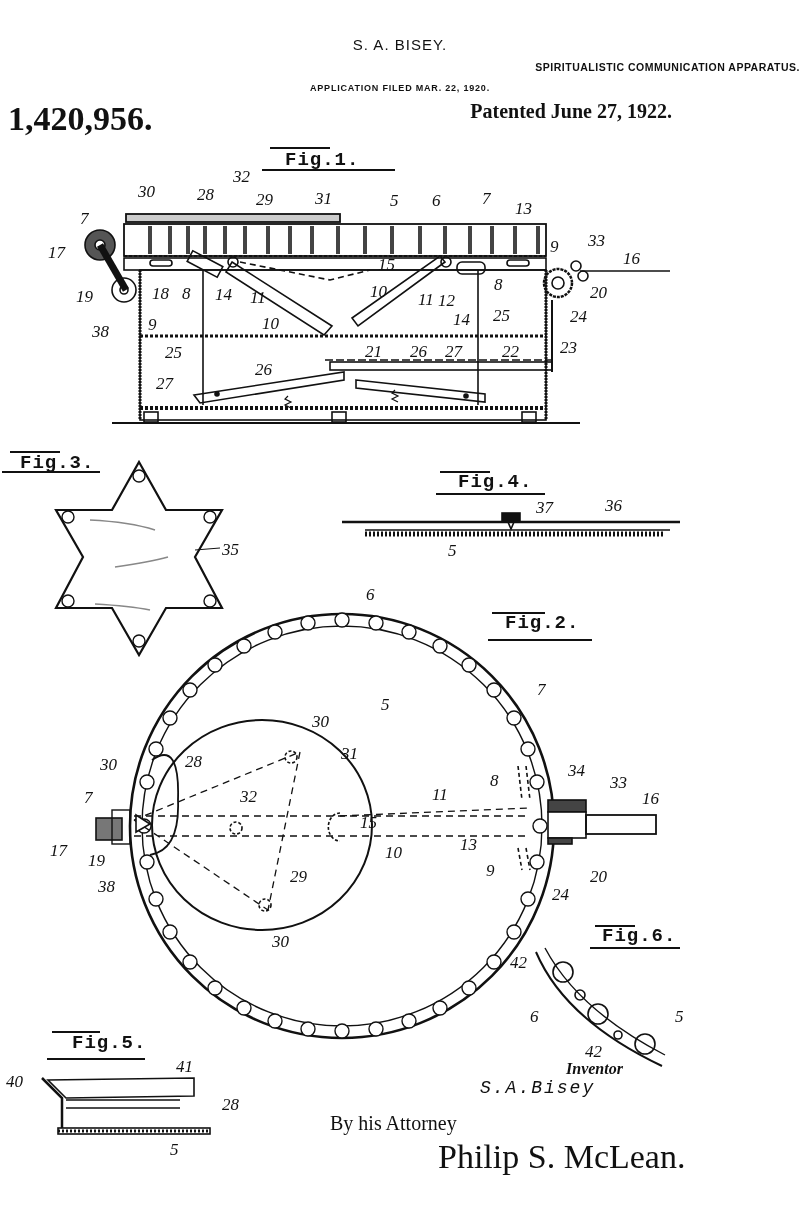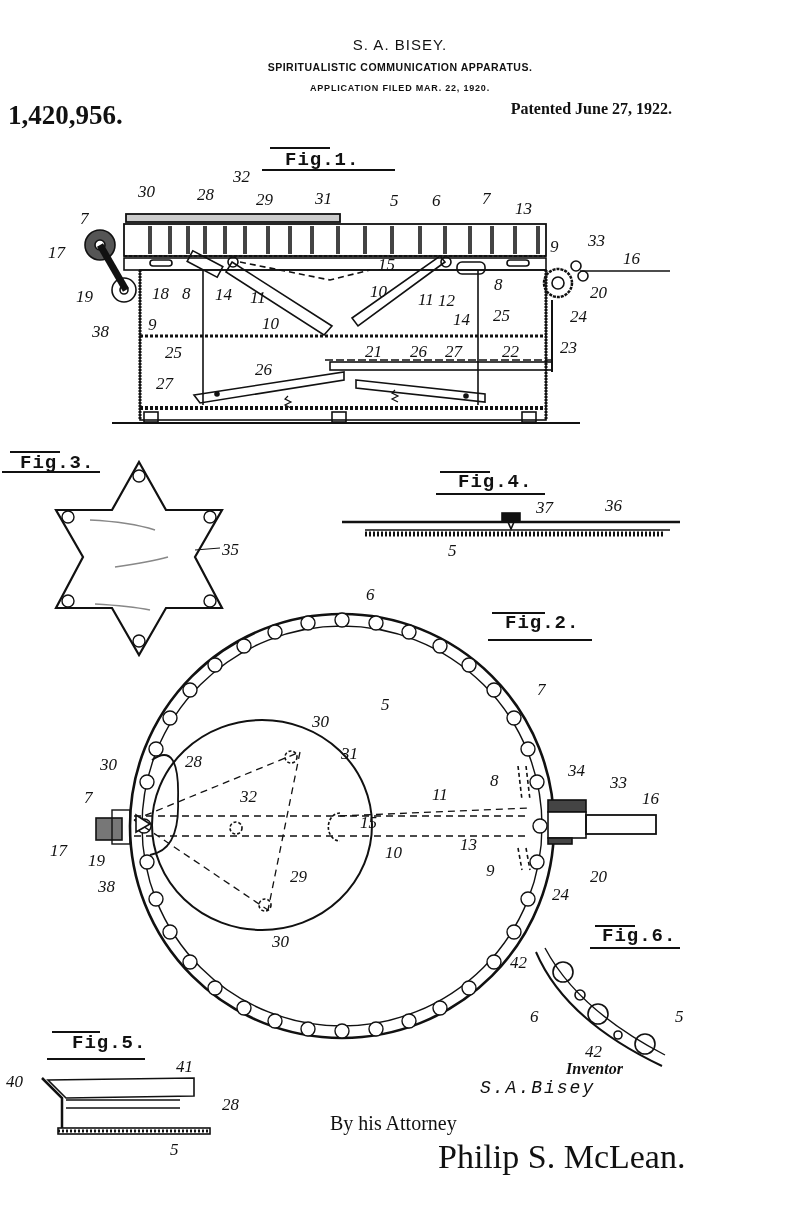--- a/index.html
+++ b/index.html
@@ -1,22 +1,22 @@
 <!DOCTYPE html>
 <html><head>
 <meta charset="utf-8">
 <style>
   html,body{margin:0;padding:0;background:#ffffff;}
   body{width:800px;height:1229px;position:relative;overflow:hidden;font-family:"Liberation Serif",serif;color:#111;}
   .hdr{position:absolute;left:0;width:800px;text-align:center;font-family:"Liberation Sans",sans-serif;}
   .h-name{top:36px;font-size:15px;letter-spacing:1px;}
-  .h-title{top:61px;font-size:10.5px;letter-spacing:0.5px;font-weight:bold;}
+  .h-title{top:61px;font-size:10.5px;letter-spacing:0.5px;font-weight:bold;text-align:right;}
   .h-filed{top:83px;font-size:9px;letter-spacing:0.8px;font-weight:bold;}
-  .patno{position:absolute;left:8px;top:100px;font-size:27px;font-weight:bold;font-family:"Liberation Serif",serif;}
-  .patdate{position:absolute;right:128px;top:100px;font-size:16px;font-weight:bold;font-family:"Liberation Serif",serif;}
+  .patno{position:absolute;left:8px;top:100px;font-size:34px;font-weight:bold;font-family:"Liberation Serif",serif;}
+  .patdate{position:absolute;right:128px;top:100px;font-size:20px;font-weight:bold;font-family:"Liberation Serif",serif;}
   svg{position:absolute;left:0;top:0;}
   .lbl{font-family:"Liberation Serif",serif;font-style:italic;font-size:17px;fill:#111;}
   .figlbl{font-family:"Liberation Mono",monospace;font-size:19px;fill:#111;font-weight:bold;letter-spacing:1px;}
   .sig1{position:absolute;left:566px;top:1060px;font-size:16px;font-family:"Liberation Serif",serif;font-style:italic;font-weight:bold;}
   .sig2{position:absolute;left:480px;top:1078px;font-size:18px;font-family:Liberation Mono, monospace;font-style:italic;letter-spacing:2px;}
   .sig3{position:absolute;left:330px;top:1112px;font-size:20px;font-family:"Liberation Serif",serif;}
   .sig4{position:absolute;left:438px;top:1138px;font-size:34px;font-family:"Liberation Serif",serif;}
 </style>
 </head>
 <body>

